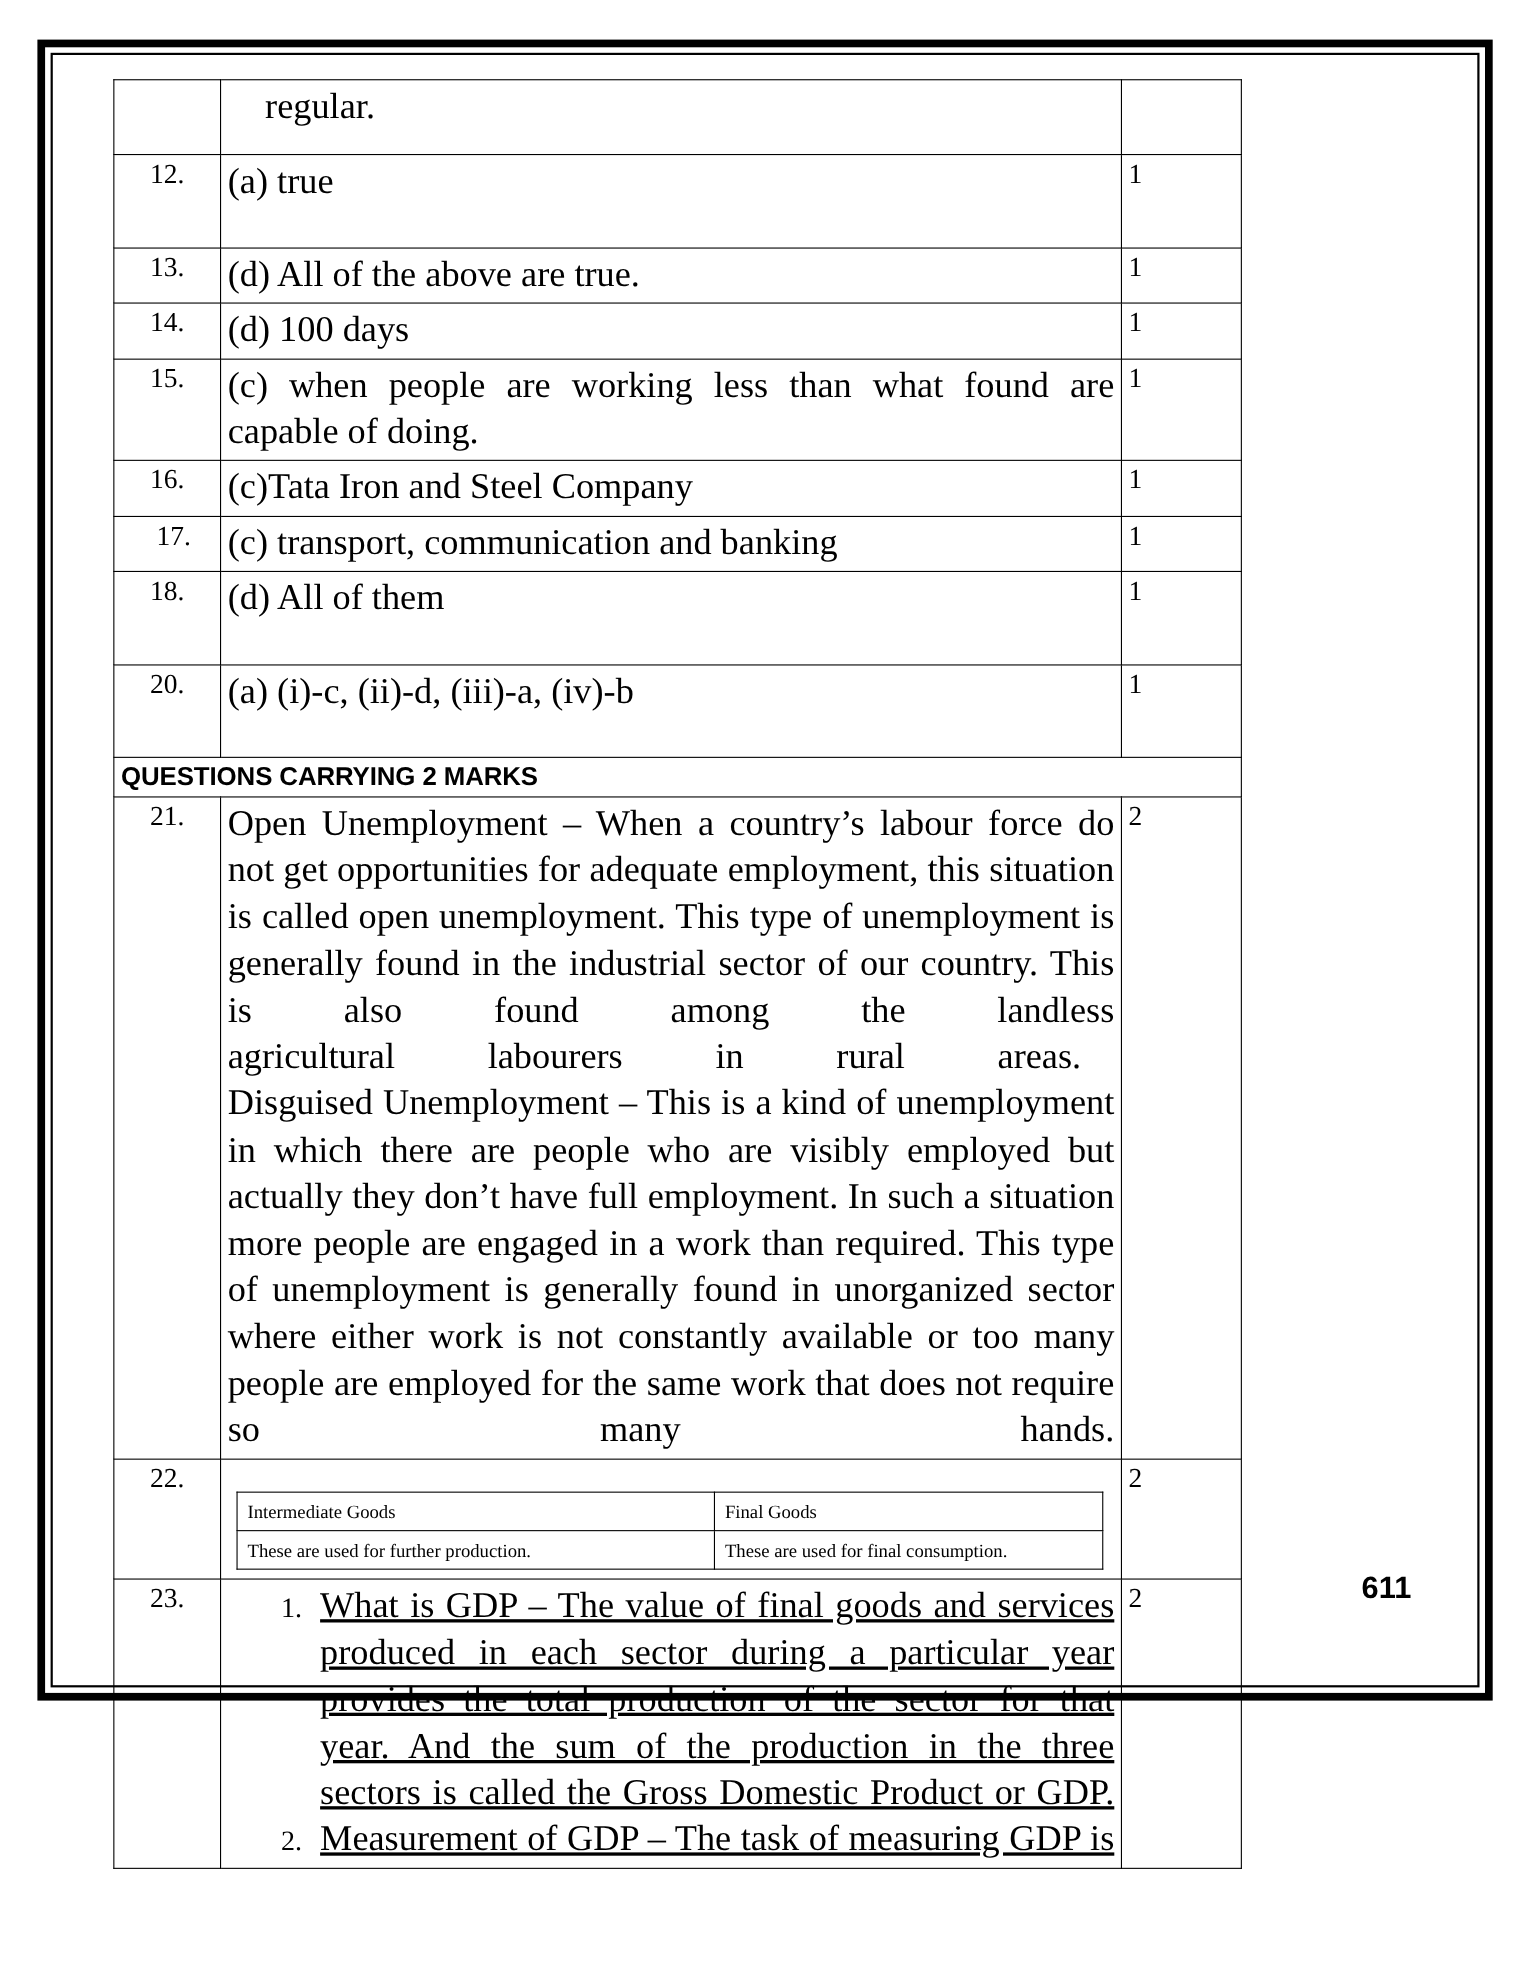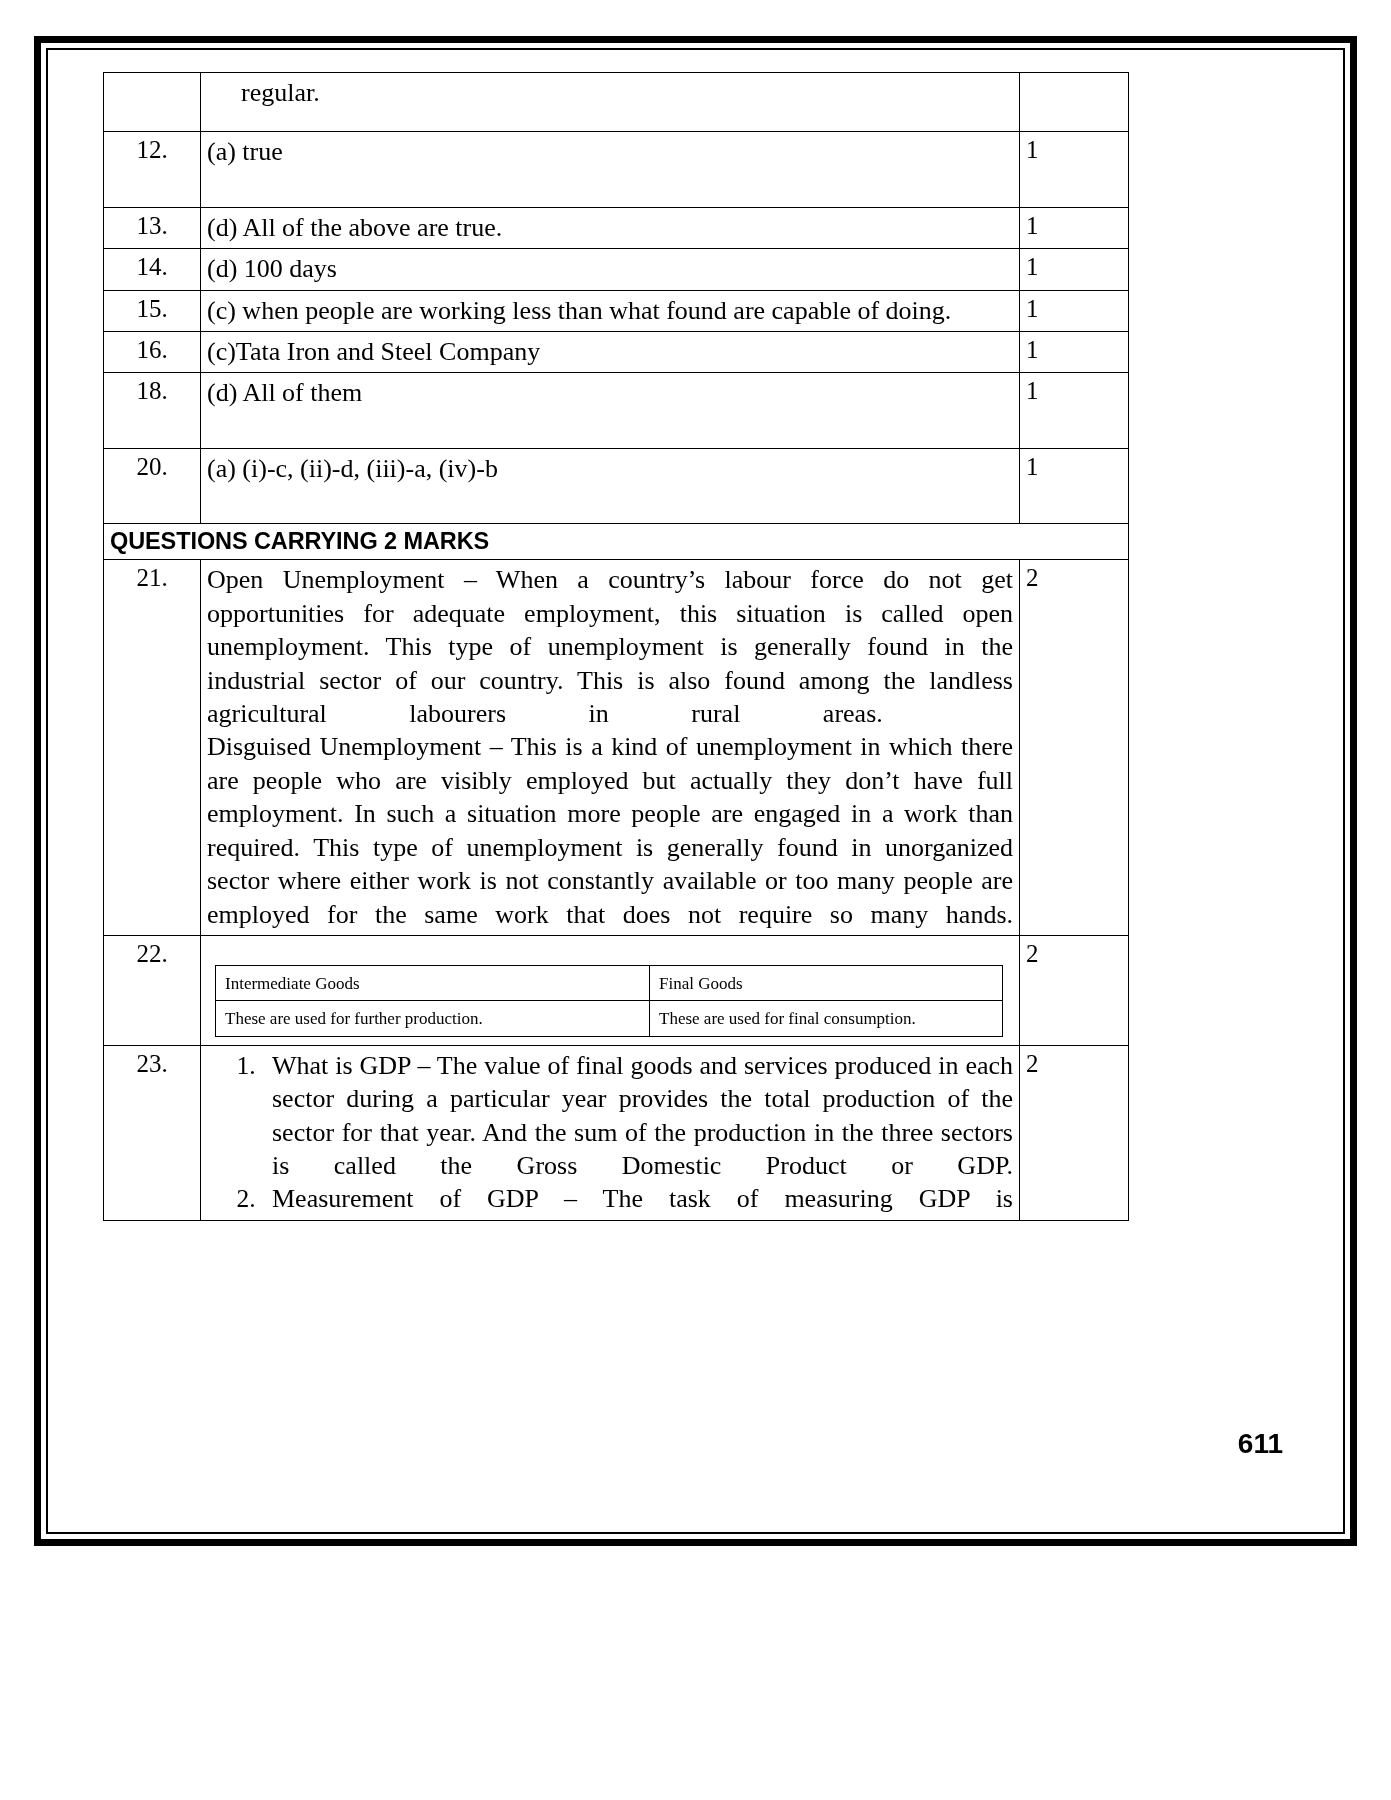--- a/index.html
+++ b/index.html
@@ -68,21 +68,21 @@
   }
   td.body {
     font-size: 25.5px;
     line-height: 1.24;
     padding-left: 8px;
   }
 
   .just {
     text-align: justify;
     text-align-last: left;
-    font-size: 26px;
+    font-size: 33px;
     line-height: 1.285;
     margin: 0;
     hyphens: none;
   }
   .just.ja { text-align-last: justify; }
 
   
   td.section-head {
     font-family: "Liberation Sans", "DejaVu Sans", sans-serif;
     font-weight: bold;
@@ -195,20 +195,27 @@
           </tr>
 
           <tr>
             <td class="num">16.</td>
             <td class="body">
               <p class="just">(c)Tata Iron and Steel Company</p>
             </td>
             <td class="mark">1</td>
           </tr>
 
+          <tr>
+            <td class="num indent">17.</td>
+            <td class="body">
+              <p class="just">(c) transport, communication and banking</p>
+            </td>
+            <td class="mark">1</td>
+          </tr>
 
           <tr>
             <td class="num pad-md">18.</td>
             <td class="body pad-md">
               <p class="just">(d) All of them</p>
             </td>
             <td class="mark pad-md">1</td>
           </tr>
 
 
@@ -252,21 +259,21 @@
                     <td style="text-align:justify;text-align-last:left;">These are used for final consumption.</td>
                   </tr>
                 </tbody>
               </table>
             </td>
             <td class="mark">2</td>
           </tr>
 
           <tr>
             <td class="num">23.</td>
-            <td class="body" style="padding-left:1px;">
+            <td class="body" style="padding-left:20px;text-decoration:underline;">
               <ol class="q23">
                 <li>
                   <p class="just ja">What is GDP – The value of final goods and services produced in each sector during a particular year provides the total production of the sector for that year. And the sum of the production in the three sectors is called the Gross Domestic Product or GDP.</p>
                 </li>
                 <li>
                   <p class="just ja">Measurement of GDP – The task of measuring GDP is</p>
                 </li>
               </ol>
             </td>
             <td class="mark">2</td>

